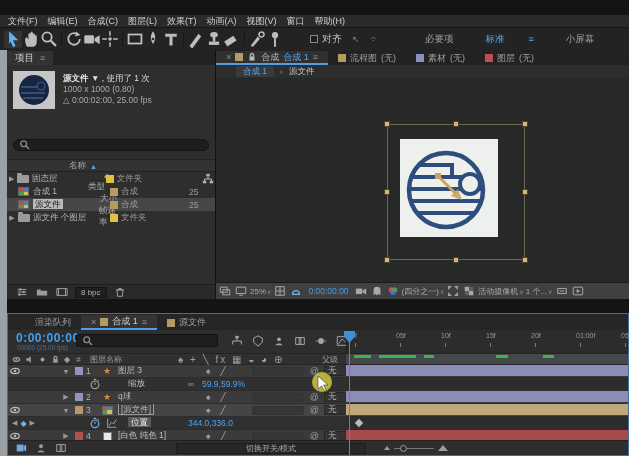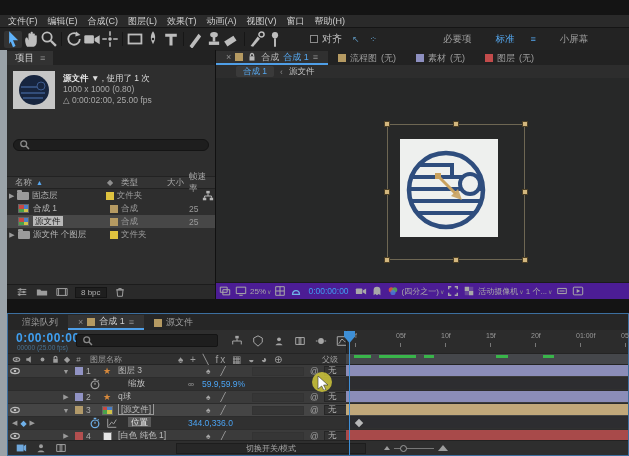--- a/index.html
+++ b/index.html
@@ -21,40 +21,40 @@
 
   
   .toolbar{position:absolute;left:0;top:28px;width:629px;height:22px;background:#232323;display:flex;align-items:center;}
   .tools{display:flex;align-items:center;padding-left:4px;}
   .tool{width:18px;height:17px;display:flex;align-items:center;justify-content:center;color:#bdbdbd;border-radius:2px;}
   .tool.active{color:#5fb2f9;background:#333;}
   .tool-sep{width:1px;height:14px;background:#161616;margin:0 3px;}
   .snap{display:flex;align-items:center;gap:4px;margin-left:26px;color:#c0c0c0;}
   .cb{width:8px;height:8px;border:1px solid #8a8a8a;background:#1d1d1d;}
   .mini-blue{color:#5a8fb5;font-size:9px;margin-left:10px;}
-  .workspaces{display:flex;align-items:center;gap:24px;margin-left:66px;font-size:9.5px;color:#9f9f9f;}
+  .workspaces{display:flex;align-items:center;gap:32px;margin-left:48px;font-size:9.5px;color:#9f9f9f;}
   .ws.active{color:#55a8f0;}
   .ws-menu{color:#55a8f0;font-size:9px;margin-left:-8px;}
 
   
   .left-strip{position:absolute;left:0;top:50px;width:7px;height:406px;background:#9aa2a8;}
 
   
   .project-panel{position:absolute;left:7px;top:50px;width:208px;height:249px;background:#2e2e2e;}
   .ptab-row{height:15px;background:#222;display:flex;align-items:flex-end;}
   .ptab{background:#323232;height:14px;display:flex;align-items:center;gap:6px;padding:0 8px;color:#d0d0d0;font-size:9.5px;}
   .panel-menu{color:#8f8f8f;font-size:9px;}
   .proj-info{display:flex;gap:8px;padding:6px 4px 4px 6px;}
   .thumb{width:42px;height:38px;background:#c9c9c9;flex:0 0 auto;}
   .thumb svg{width:100%;height:100%;display:block;}
   .pi-lines{font-size:8.5px;color:#a9a9a9;line-height:11px;padding-top:2px;}
   .pi-l1{color:#dedede;}
   .pi-name{font-weight:bold;color:#e8e8e8;}
   .proj-search{margin:26px 6px 0 6px;height:12px;background:#1e1e1e;border:1px solid #141414;border-radius:6px;display:flex;align-items:center;padding-left:4px;color:#8a8a8a;}
-  .proj-table-head{margin-top:25px;height:13px;background:#333;border-top:1px solid #222;border-bottom:1px solid #222;display:flex;align-items:center;font-size:8.5px;color:#aaa;}
+  .proj-table-head{margin-top:8px;height:13px;background:#333;border-top:1px solid #222;border-bottom:1px solid #222;display:flex;align-items:center;font-size:8.5px;color:#aaa;flex-direction:column;}
   .col-name{width:100px;padding-left:8px;display:flex;gap:4px;align-items:center;}
   .sort-tri{color:#58a7ef;font-size:7px;}
   .col-tag{width:14px;color:#8f8f8f;font-size:8px;}
   .col-type{width:46px;}
   .col-size{width:22px;}
   .col-fps{width:24px;}
   .prow{height:13px;display:flex;align-items:center;font-size:8.5px;color:#b5b5b5;}
   .prow.selected{background:#474747;}
   .prow .twirl{width:10px;text-align:center;color:#9a9a9a;font-size:7px;}
   .prow .ricon{width:13px;height:11px;display:flex;align-items:center;justify-content:center;margin-right:3px;}
@@ -83,21 +83,21 @@
   .vtab.active .vtab-name{color:#55a8f0;}
   .vtab .x{color:#8f8f8f;}
   .vcrumb{height:13px;background:#2d2d2d;display:flex;align-items:center;gap:6px;padding-left:20px;font-size:8.5px;}
   .crumb-comp{background:#3a3a3a;color:#55a8f0;padding:0 7px;border-radius:2px;height:11px;display:flex;align-items:center;}
   .crumb-sep{color:#8a8a8a;}
   .vcanvas{position:relative;height:204px;background:#272828;overflow:hidden;}
   .comp-img{position:absolute;left:184px;top:61px;width:98px;height:98px;}
   .selbox{position:absolute;left:171px;top:46px;width:138px;height:136px;border:1px solid #6e6753;}
   .handle{position:absolute;width:6px;height:6px;background:#d3b77e;border:1px solid #4d4026;}
   .drag-arrow{position:absolute;left:218px;top:94px;width:30px;height:30px;}
-  .vbottom{height:17px;background:#4c1d95;border-top:1px solid #1b1b1b;display:flex;align-items:center;gap:2px;padding-left:2px;font-size:8px;color:#a8a8a8;white-space:nowrap;}
+  .vbottom{height:17px;background:#404040;border-top:1px solid #1b1b1b;display:flex;align-items:center;gap:2px;padding-left:2px;font-size:8px;color:#a8a8a8;white-space:nowrap;}
   .vbt{display:flex;align-items:center;gap:1px;}
   .vb-caret{font-size:6px;color:#8f8f8f;}
   .vb-tc{color:#3f9ff0;font-size:8.5px;padding:0 3px;}
 
   
   .timeline{position:absolute;left:7px;top:313px;width:622px;height:143px;background:#2e2e2e;border:1px solid #3c6f9f;}
   .tl-tabs{height:16px;background:#262626;display:flex;align-items:flex-end;font-size:9px;color:#9f9f9f;}
   .tl-tab{height:15px;display:flex;align-items:center;gap:4px;padding:0 10px;}
   .tl-tab .sw{width:8px;height:8px;background:#b59a62;}
   .tl-tab.active{background:#343434;border-bottom:2px solid #4f9fe8;color:#cfcfcf;}
@@ -567,21 +567,21 @@
           <svg viewBox="0 0 14 14">
             <rect x="1.5" y="2.5" width="11" height="9" rx="1" fill="none" stroke="currentColor"></rect>
             <path d="M9.5 7L5.5 4.6v4.8z" fill="currentColor"></path>
           </svg>
         </span>
       </div>
   </div>
 
   <div class="timeline">
     <div class="tl-tabs">
-      <div class="tl-tab" style="padding-left:14px;">
+      <div class="tl-tab" style="padding-left:27px;">
         <span>渲染队列</span>
       </div>
       <div class="tl-tab active">
         <span style="color:#8f8f8f;">×</span>
         <span class="sw"></span>
         <span>合成 1</span>
         <span class="panel-menu">≡</span>
       </div>
       <div class="tl-tab">
         <span class="sw"></span>

